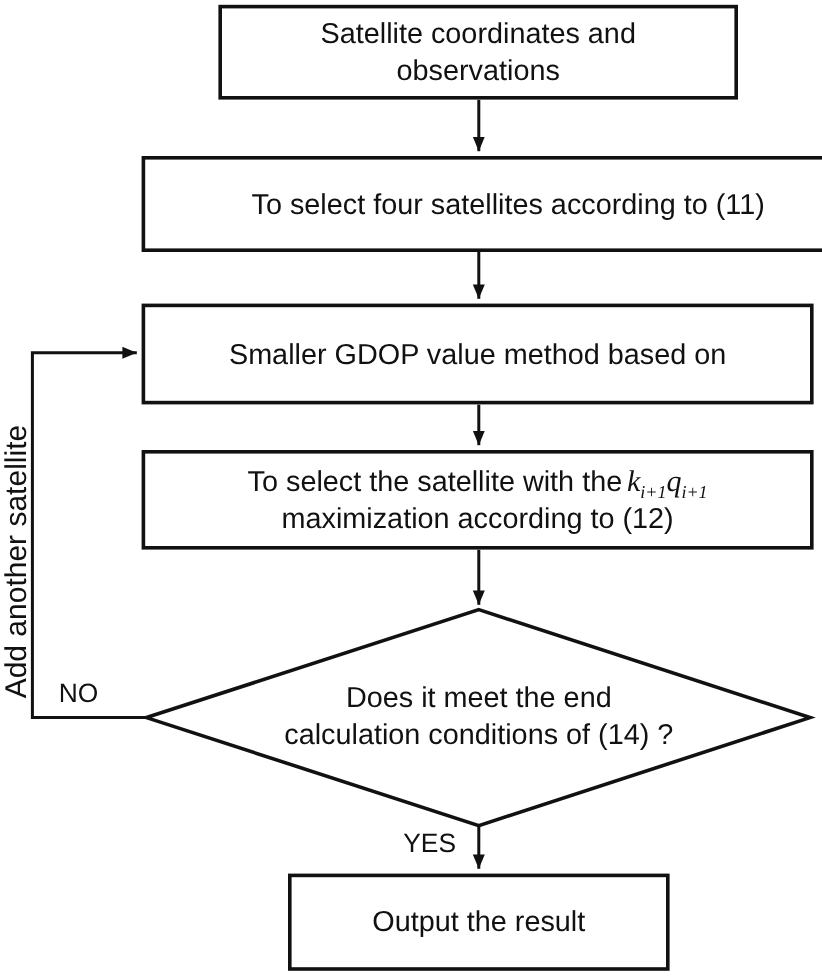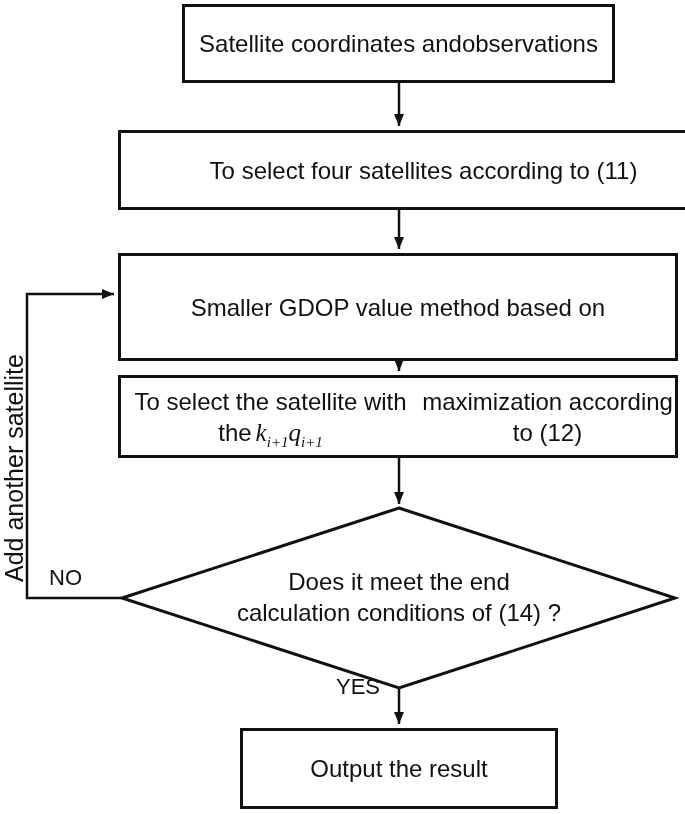--- a/index.html
+++ b/index.html
@@ -22,30 +22,30 @@
   svg.wires {
     position: absolute;
     left: 0; top: 0;
     width: 685px; height: 814px;
   }
   .node {
     position: absolute;
     background: var(--node_fill);
     border: 3px solid var(--line);
     display: flex;
-    flex-direction: row;
+    flex-direction: column;
     align-items: center;
     justify-content: center;
     text-align: center;
     font-size: 24px;
     line-height: 31px;
   }
   .node-start      { left: 182px; top: 4px;   width: 433px; height: 79px; }
   .node-selectfour { left: 118px; top: 130px; width: 611px; height: 80px; }
-  .node-gdop       { left: 118px; top: 253px; width: 560px; height: 108px; }
+  .node-gdop       { left: 118px; top: 253px; width: 560px; height: 84px; }
   .node-selectmax  { left: 118px; top: 375px; width: 560px; height: 83px; }
   .node-output     { left: 240px; top: 728px; width: 318px; height: 81px; }
   .decision-text {
     position: absolute;
     left: 99px; top: 566px;
     width: 600px;
     text-align: center;
     font-size: 24px;
     line-height: 31px;
   }
@@ -59,21 +59,21 @@
     line-height: 0;
   }
   .math-q { }
   .math-k { margin-left: 4px; }
   .edge-label {
     position: absolute;
     font-size: 22px;
     line-height: 25px;
   }
   .label-no  { left: 38px;  top: 565px; width: 55px; text-align: center; }
-  .label-yes { left: 322px; top: 674px; width: 72px; text-align: center; }
+  .label-yes { left: 322px; top: 690px; width: 72px; text-align: center; }
   .label-loop {
     position: absolute;
     left: 0px; top: 593px;
     width: 250px; height: 28px;
     transform: rotate(-90deg);
     transform-origin: 0 0;
     text-align: center;
     font-size: 25px;
     line-height: 28px;
     white-space: nowrap;

